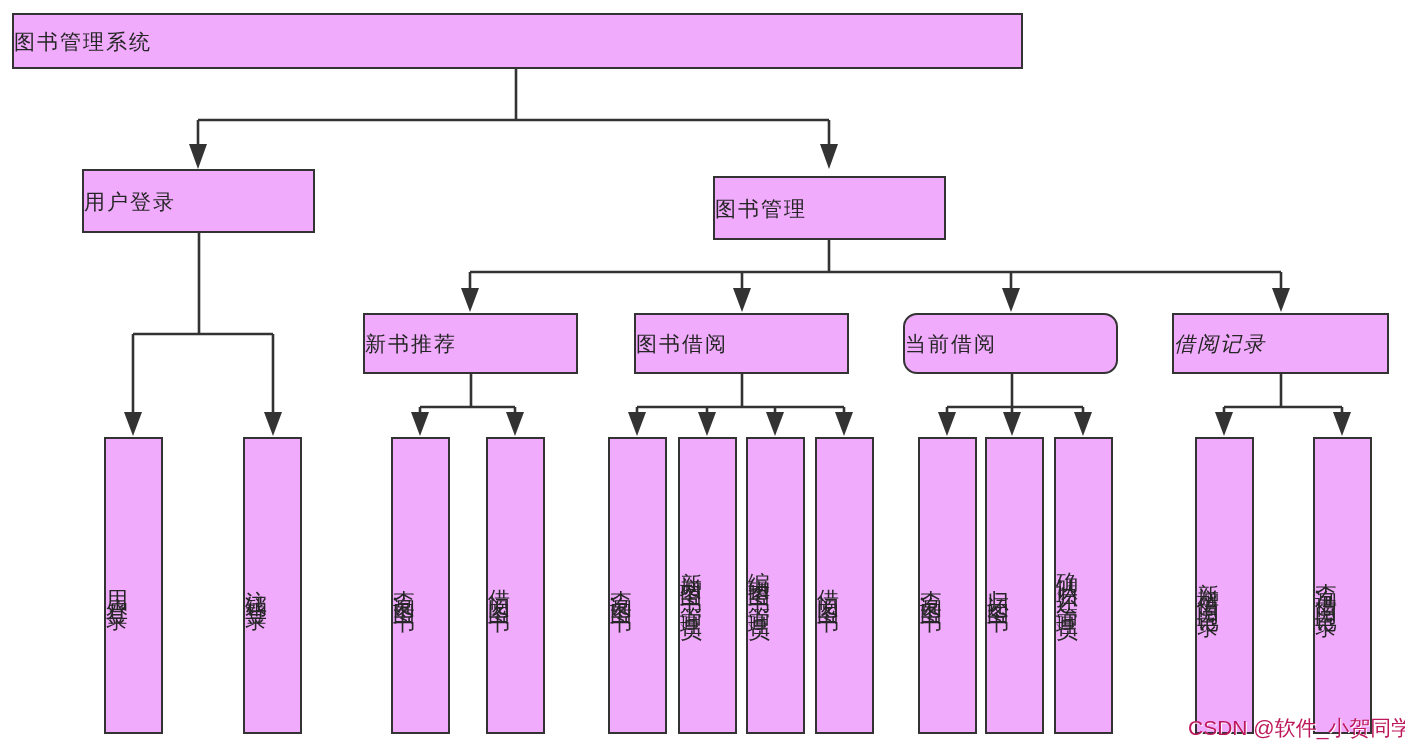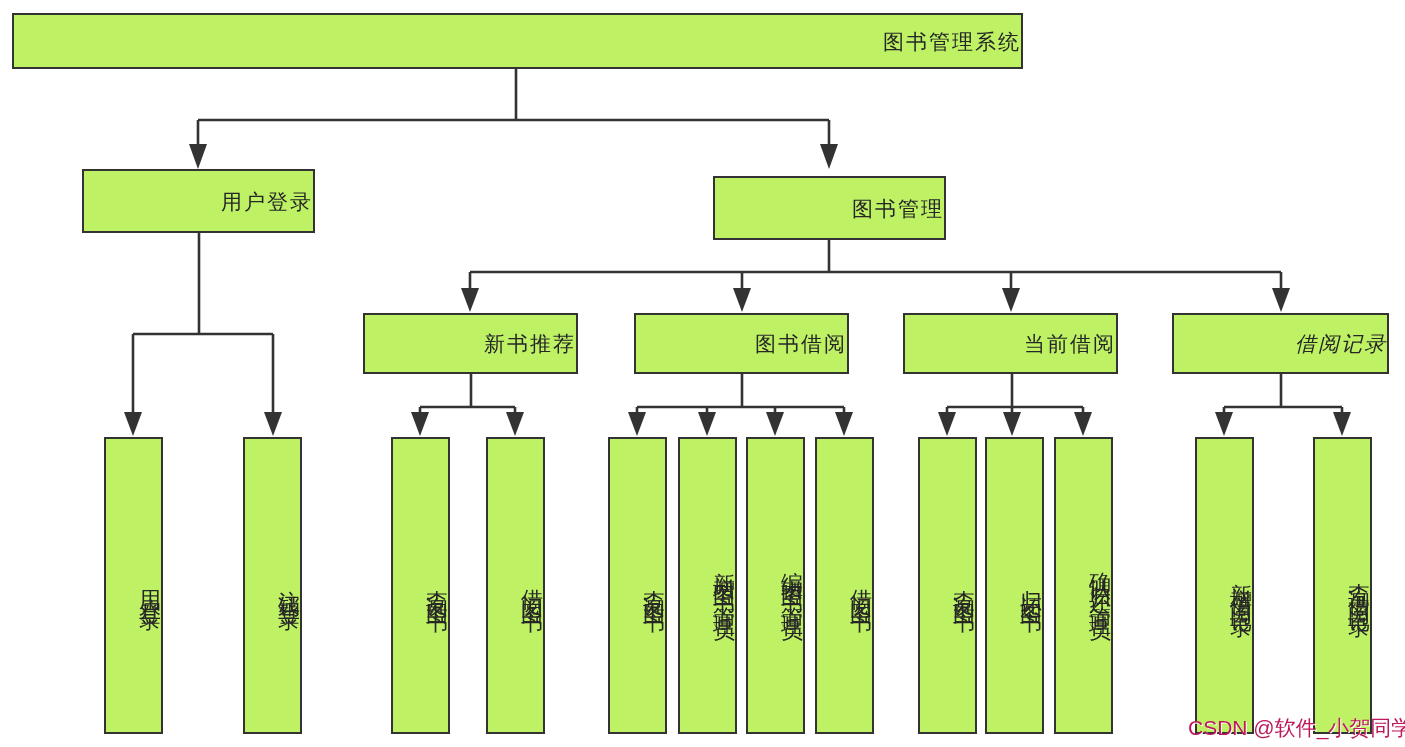--- a/index.html
+++ b/index.html
@@ -18,24 +18,24 @@
   .connectors {
     position: absolute;
     left: 0; top: 0;
     width: 1405px; height: 747px;
     pointer-events: none;
   }
   .node {
     position: absolute;
     box-sizing: border-box;
     border: 2.5px solid #333333;
-    background: #bef264;
+    background: #f0abfc;
     display: flex;
     align-items: center;
-    justify-content: flex-end;
+    justify-content: flex-start;
     color: #262626;
   }
   .node .hlabel {
     font-size: 21px;
     letter-spacing: 2px;
     white-space: nowrap;
     line-height: 1;
   }
   .node .vlabel {
     writing-mode: vertical-rl;
@@ -114,21 +114,21 @@
   <div class="node" style="left:713px; top:169px; width:233px; height:64px;margin-top:7px;">
     <span class="hlabel">图书管理</span>
   </div>
 
   <div class="node" style="left:363px; top:313px; width:215px; height:61px;">
     <span class="hlabel">新书推荐</span>
   </div>
   <div class="node" style="left:634px; top:313px; width:215px; height:61px;">
     <span class="hlabel">图书借阅</span>
   </div>
-  <div class="node" style="left:903px; top:313px; width:215px; height:61px;">
+  <div class="node" style="left:903px; top:313px; width:215px; height:61px;border-radius:14px;">
     <span class="hlabel">当前借阅</span>
   </div>
   <div class="node" style="left:1172px; top:313px; width:217px; height:61px;font-style:italic;">
     <span class="hlabel">借阅记录</span>
   </div>
 
   <div class="node" style="left:104px; top:437px; width:59px; height:297px;">
     <span class="vlabel">用户登录</span>
   </div>
   <div class="node" style="left:243px; top:437px; width:59px; height:297px;">

